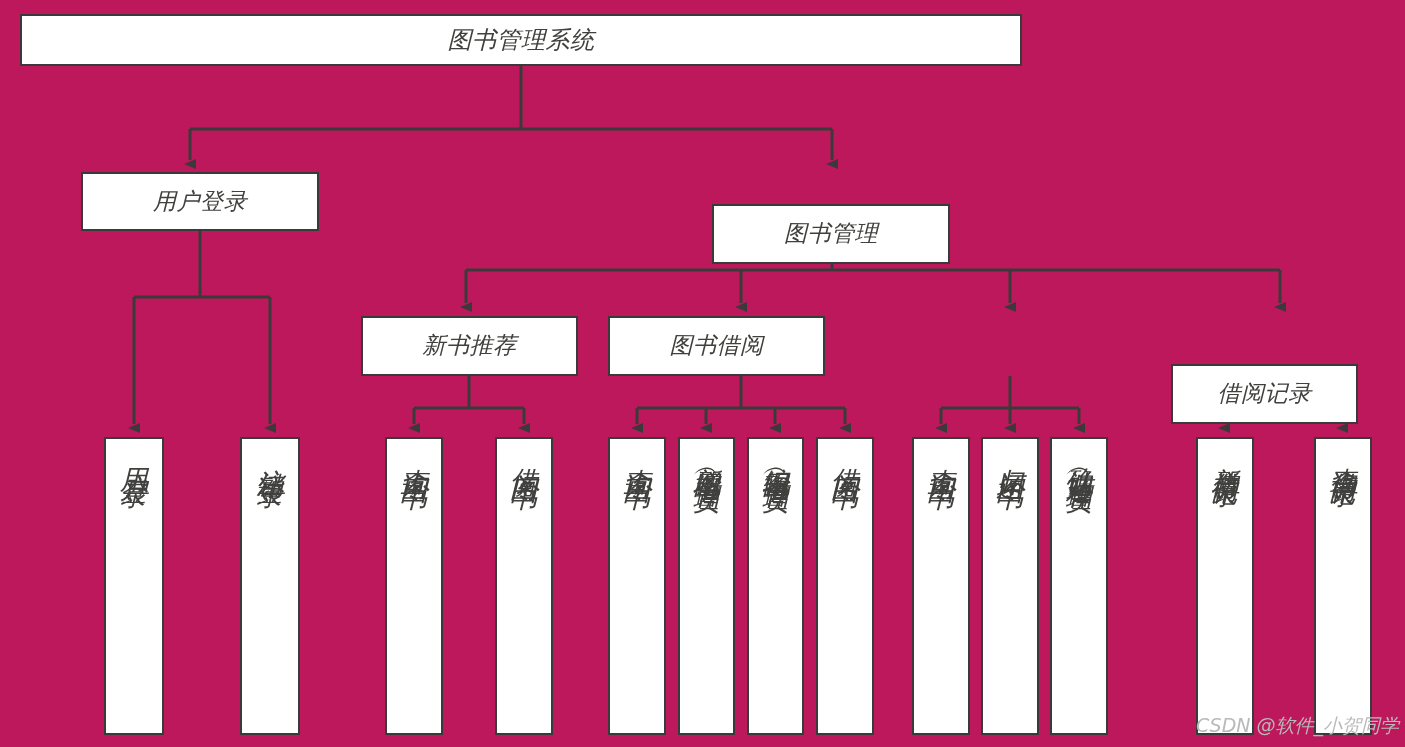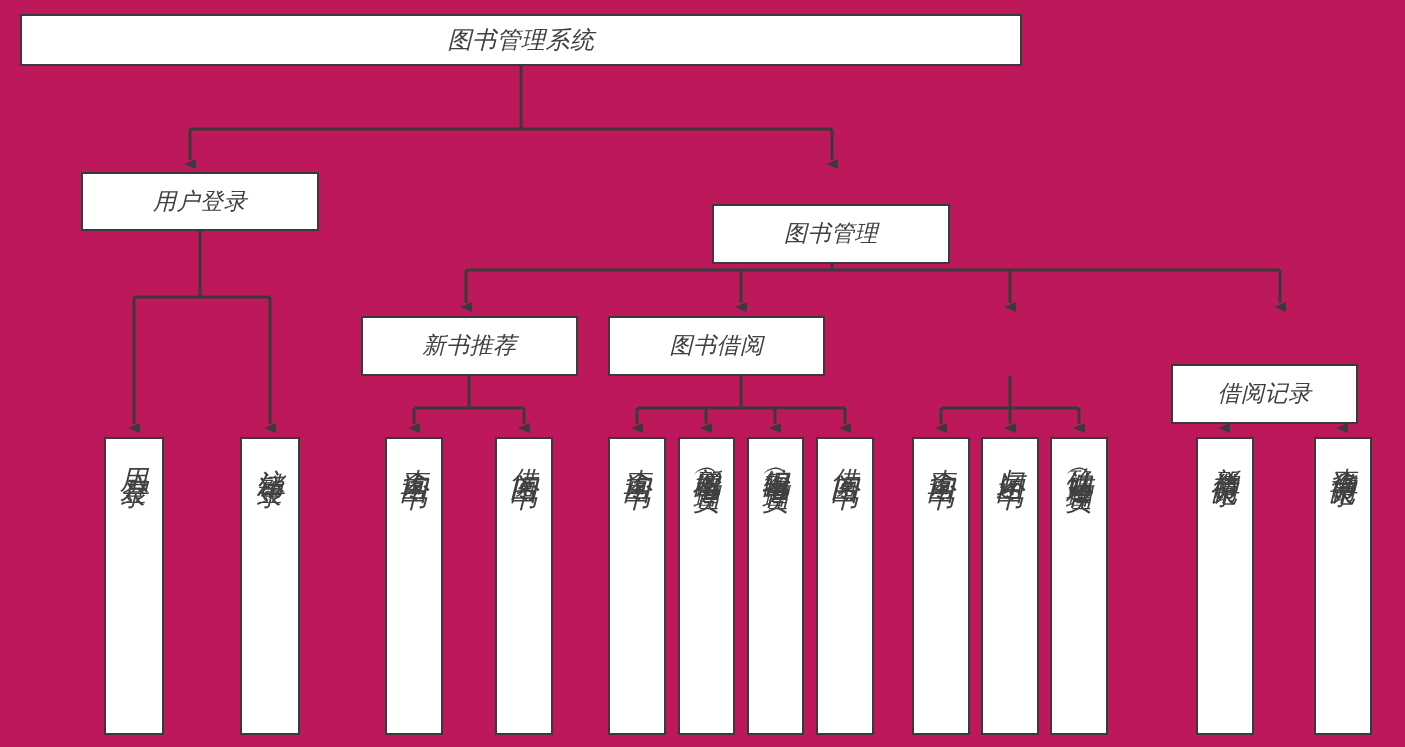--- a/index.html
+++ b/index.html
@@ -198,14 +198,15 @@
   </div>
 
   <div class="node vert tall" style="left:1196px;top:437px;width:58px;height:298px;">
     <span class="lbl">新增借阅记录</span>
   </div>
 
   <div class="node vert tall" style="left:1314px;top:437px;width:58px;height:298px;">
     <span class="lbl">查询借阅记录</span>
   </div>
 
+  <div class="watermark">CSDN @软件_小贺同学</div>
 
 </div>
 
 </body></html>

